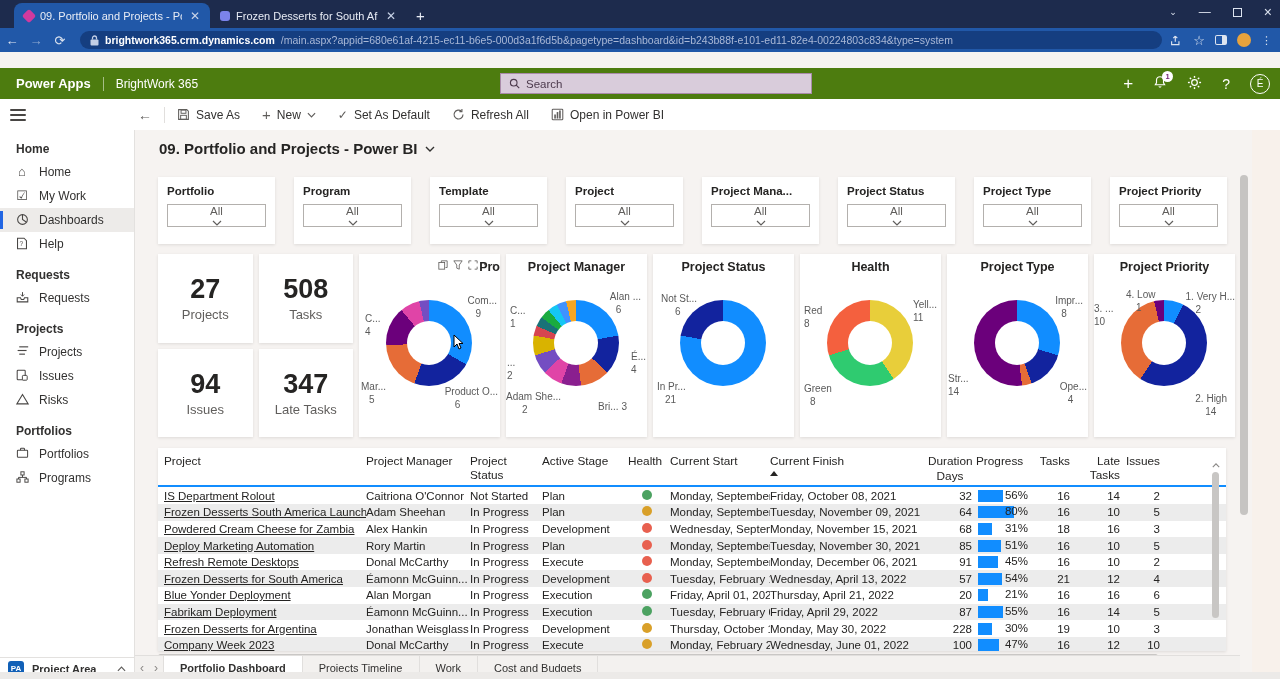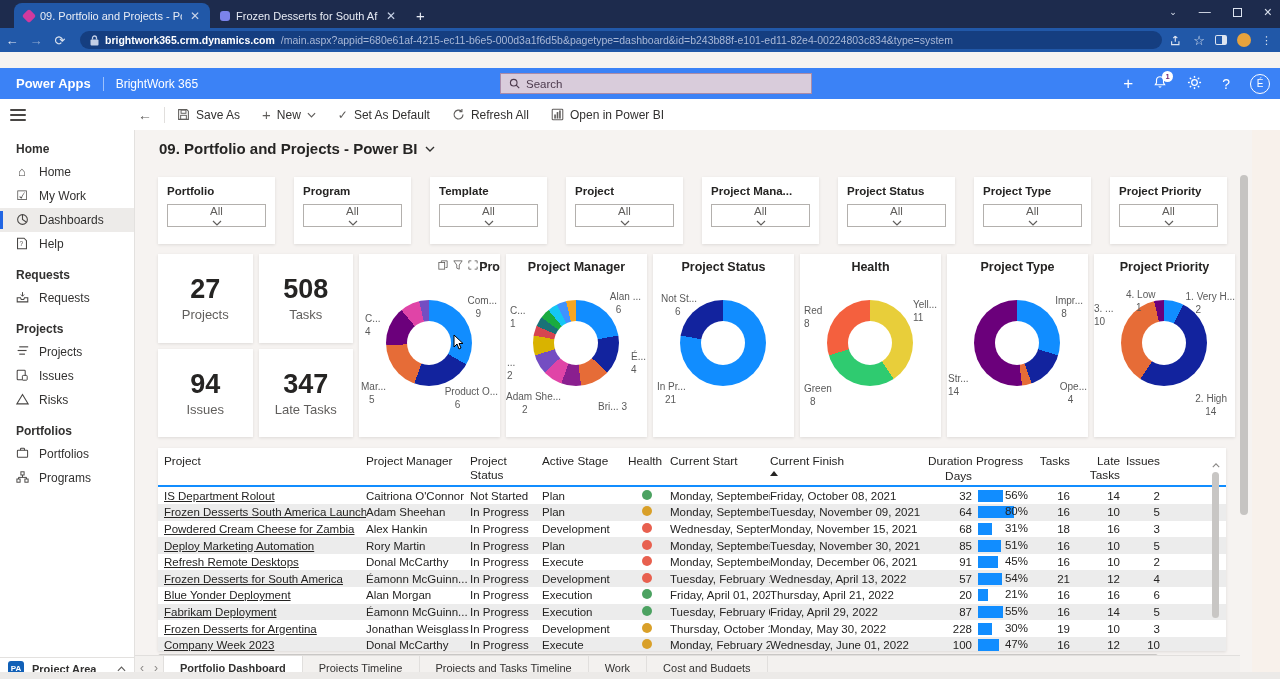--- a/index.html
+++ b/index.html
@@ -17,21 +17,21 @@
   .toolbar { position:absolute; left:0; top:28px; width:1280px; height:24px; background:#2158A8; display:flex; align-items:center; color:#DDE4F0; }
   .navic { font-size:13px; width:24px; text-align:center; }
   .urlbox { height:18px; flex:1; margin:0 8px; background:#153E80; border-radius:9px; display:flex; align-items:center; padding:0 10px; gap:6px; overflow:hidden; white-space:nowrap; }
   .urldomain { color:#FFFFFF; font-weight:bold; font-size:10.5px; }
   .urlpath { color:#A9B8D6; font-size:10.5px; overflow:hidden; }
   .tbicons { display:flex; gap:10px; align-items:center; margin-right:8px; }
   .bookbar { position:absolute; left:0; top:68px; width:1280px; height:16px; background:#2158A8; display:flex; align-items:center; gap:26px; padding-left:26px; }
   .bm { display:flex; gap:6px; align-items:center; color:#E8ECF5; font-size:10.5px; }
   .bmic { width:9px; height:9px; border-radius:2px; }
   
-  .appheader { position:absolute; left:0; top:68px; width:1280px; height:31px; background:#3b82f6; display:flex; align-items:center; color:#fff; }
+  .appheader { position:absolute; left:0; top:68px; width:1280px; height:31px; background:#4d7c0f; display:flex; align-items:center; color:#fff; }
   .brand { font-weight:bold; font-size:13px; margin-left:16px; }
   .hdivider { width:1px; height:14px; background:rgba(255,255,255,.5); margin:0 12px; }
   .appname { font-size:12px; }
   .searchbox { position:absolute; left:500px; top:5px; width:312px; height:21px; background:#D9CCDB; border:1px solid #A98BA9; display:flex; align-items:center; gap:6px; padding:0 8px; color:#4D3A4D; font-size:11.5px; }
   .hicons { position:absolute; right:10px; top:0; height:31px; display:flex; align-items:center; gap:20px; }
   .hic { color:#fff; font-size:14px; position:relative; }
   .badge { position:absolute; top:-4px; right:-6px; width:11px; height:11px; background:#fff; color:#742774; border-radius:50%; font-size:7.5px; font-weight:bold; display:flex; align-items:center; justify-content:center; }
   .avatar { width:20px; height:20px; border:1.5px solid #fff; border-radius:50%; display:flex; align-items:center; justify-content:center; font-size:10px; }
   
   .cmdbar { position:absolute; left:0; top:99px; width:1280px; height:31px; background:#fff; display:flex; align-items:center; }
@@ -535,21 +535,21 @@
 
     <div class="tablecard">
       <div class="thead">
         <div class="th c-project">Project</div>
         <div class="th c-manager">Project Manager</div>
         <div class="th c-status">Project Status</div>
         <div class="th c-stage">Active Stage</div>
         <div class="th c-health" style="text-align:left">Health</div>
         <div class="th c-start">Current Start</div>
         <div class="th c-finish"><span>Current Finish</span><div class="sortup"></div></div>
-        <div class="th c-duration" style="white-space:normal;line-height:1.25;text-align:right">Duration Days</div>
+        <div class="th c-duration" style="white-space:normal;line-height:1.25;text-align:center">Duration Days</div>
         <div class="th c-progress" style="height:auto">Progress</div>
         <div class="th c-tasks">Tasks</div>
         <div class="th c-late">Late Tasks</div>
         <div class="th c-issues">Issues</div>
       </div>
       <div class="tr-sep"></div>
       <div id="tbody">
           <div class="trow">
             <div class="tc c-project"><span class="plink">IS Department Rolout</span></div>
             <div class="tc c-manager">Caitriona O'Connor</div>
@@ -736,23 +736,20 @@
     <div class="btabs">
       <span class="tnav">‹</span>
       <span class="tnav">›</span>
       <div class="ptab active">
           <span>Portfolio Dashboard</span>
         </div>
       <div class="ptab">
           <span>Projects Timeline</span>
         </div>
       <div class="ptab">
-          <span>Projects and Tasks Timeline</span>
-        </div>
-      <div class="ptab">
           <span>Work</span>
         </div>
       <div class="ptab">
           <span>Cost and Budgets</span>
         </div>
     </div>
 
     <div class="beige"></div>
     <div class="pagescroll">
         <div class="pagethumb"></div>

